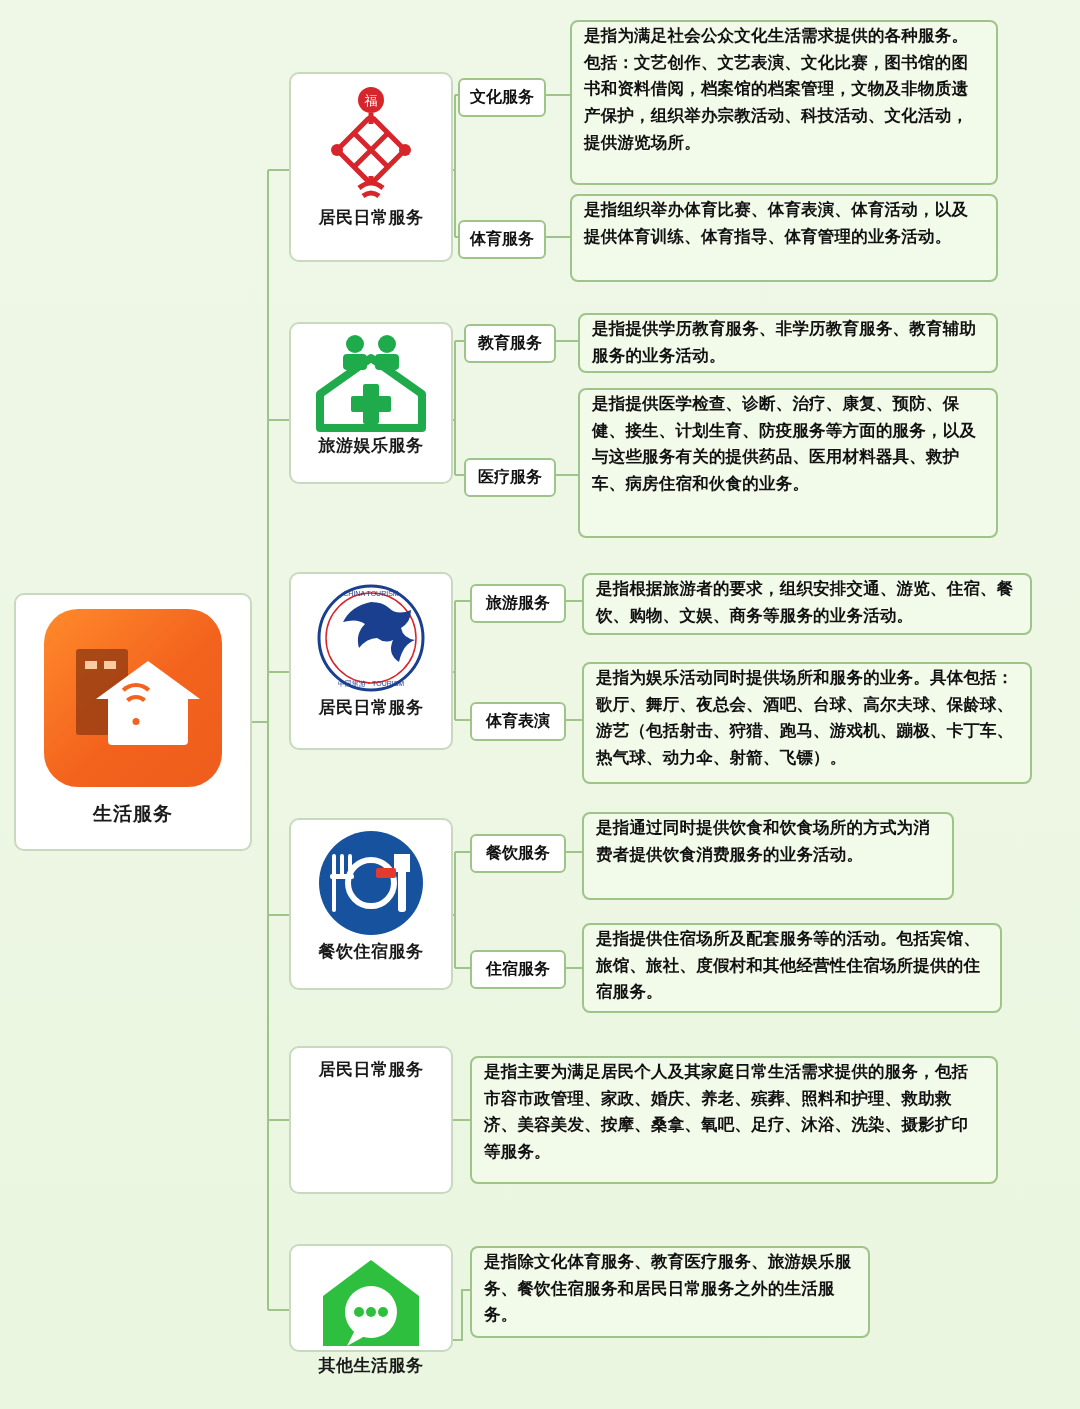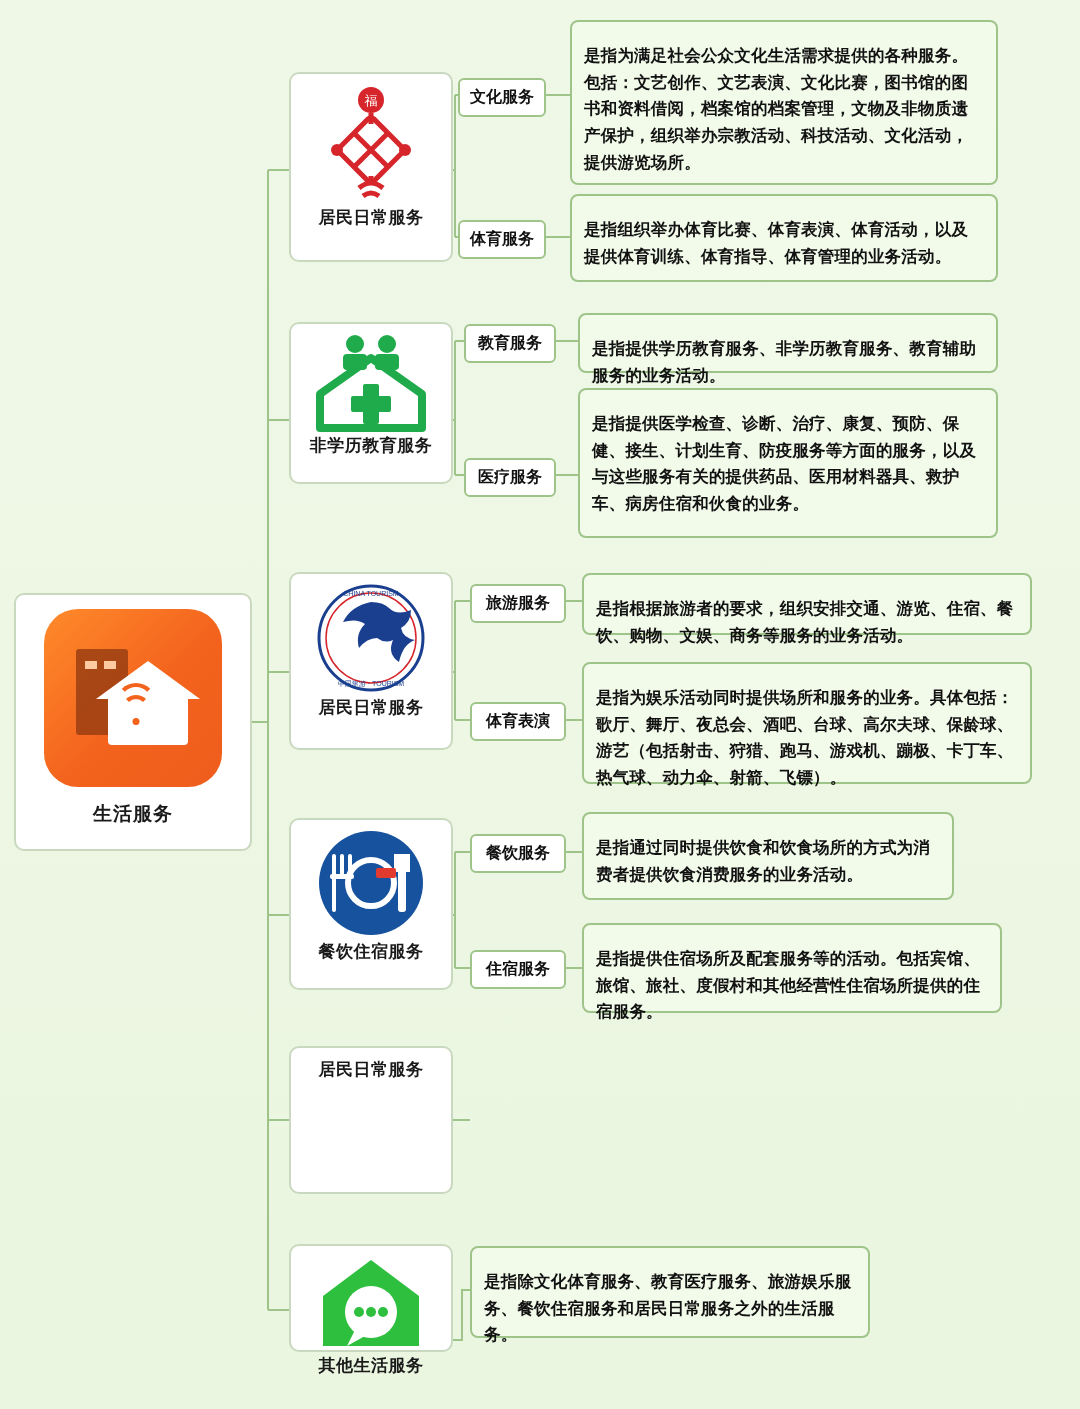--- a/index.html
+++ b/index.html
@@ -176,21 +176,21 @@
   .desc {
     position: absolute;
     background: #f2faea;
     border: 2px solid #9fc48a;
     border-radius: 8px;
     box-sizing: border-box;
     font-size: 16.5px;
     line-height: 1.62;
     font-weight: bold;
     color: #111;
-    padding: 20px 12px;
+    padding: 0 12px;
     letter-spacing: .2px;
   }
 </style>
 </head>
 <body>
 
 <div class="canvas">
 
   <svg class="connectors" width="1080" height="1409" viewBox="0 0 1080 1409">
     <g fill="none" stroke="#9fc48a" stroke-width="2">
@@ -297,21 +297,21 @@
           <rect x="33" y="22" width="24" height="16" rx="4"></rect>
           <rect x="65" y="22" width="24" height="16" rx="4"></rect>
         </g>
         <path d="M61 26 L112 62 V96 H10 V62 Z" fill="none" stroke="#1faa4b" stroke-width="8" stroke-linejoin="round"></path>
         <g fill="#1faa4b">
           <rect x="53" y="52" width="16" height="40" rx="2"></rect>
           <rect x="41" y="64" width="40" height="16" rx="2"></rect>
         </g>
       </svg>
     </div>
-    <div class="cat-label">非学历教育服务</div>
+    <div class="cat-label">旅游娱乐服务</div>
   </div>
 
   <div class="sub-label" style="left:464px; top:324px; width:92px;">教育服务</div>
   <div class="desc" style="left:578px; top:313px; width:420px; height:60px;">是指提供学历教育服务、非学历教育服务、教育辅助服务的业务活动。</div>
 
   <div class="sub-label" style="left:464px; top:458px; width:92px;">医疗服务</div>
   <div class="desc" style="left:578px; top:388px; width:420px; height:150px;">是指提供医学检查、诊断、治疗、康复、预防、保健、接生、计划生育、防疫服务等方面的服务，以及与这些服务有关的提供药品、医用材料器具、救护车、病房住宿和伙食的业务。</div>
 
   <div class="cat-node" style="left:289px; top:572px; height:178px;">
     <div class="cat-icon" style="height:112px;">
@@ -356,20 +356,21 @@
   <div class="sub-label" style="left:470px; top:834px; width:96px;">餐饮服务</div>
   <div class="desc" style="left:582px; top:812px; width:372px; height:88px;">是指通过同时提供饮食和饮食场所的方式为消费者提供饮食消费服务的业务活动。</div>
 
   <div class="sub-label" style="left:470px; top:950px; width:96px;">住宿服务</div>
   <div class="desc" style="left:582px; top:923px; width:420px; height:90px;">是指提供住宿场所及配套服务等的活动。包括宾馆、旅馆、旅社、度假村和其他经营性住宿场所提供的住宿服务。</div>
 
   <div class="cat-node" style="left:289px; top:1046px; height:148px;">
     <div class="cat-label">居民日常服务</div>
   </div>
 
+  <div class="desc" style="left:470px; top:1056px; width:528px; height:128px;">是指主要为满足居民个人及其家庭日常生活需求提供的服务，包括市容市政管理、家政、婚庆、养老、殡葬、照料和护理、救助救济、美容美发、按摩、桑拿、氧吧、足疗、沐浴、洗染、摄影扩印等服务。</div>
 
   <div class="cat-node" style="left:289px; top:1244px; height:108px;">
     <div class="cat-icon" style="height:98px;">
       <svg width="120" height="98" viewBox="0 0 120 98">
         <path d="M60 6 L108 42 V92 H12 V42 Z" fill="#2fbf3f"></path>
         <circle cx="60" cy="58" r="26" fill="#ffffff"></circle>
         <path d="M44 76 l-8 16 l18 -10 z" fill="#ffffff"></path>
         <g fill="#2fbf3f">
           <circle cx="48" cy="58" r="5"></circle>
           <circle cx="60" cy="58" r="5"></circle>

